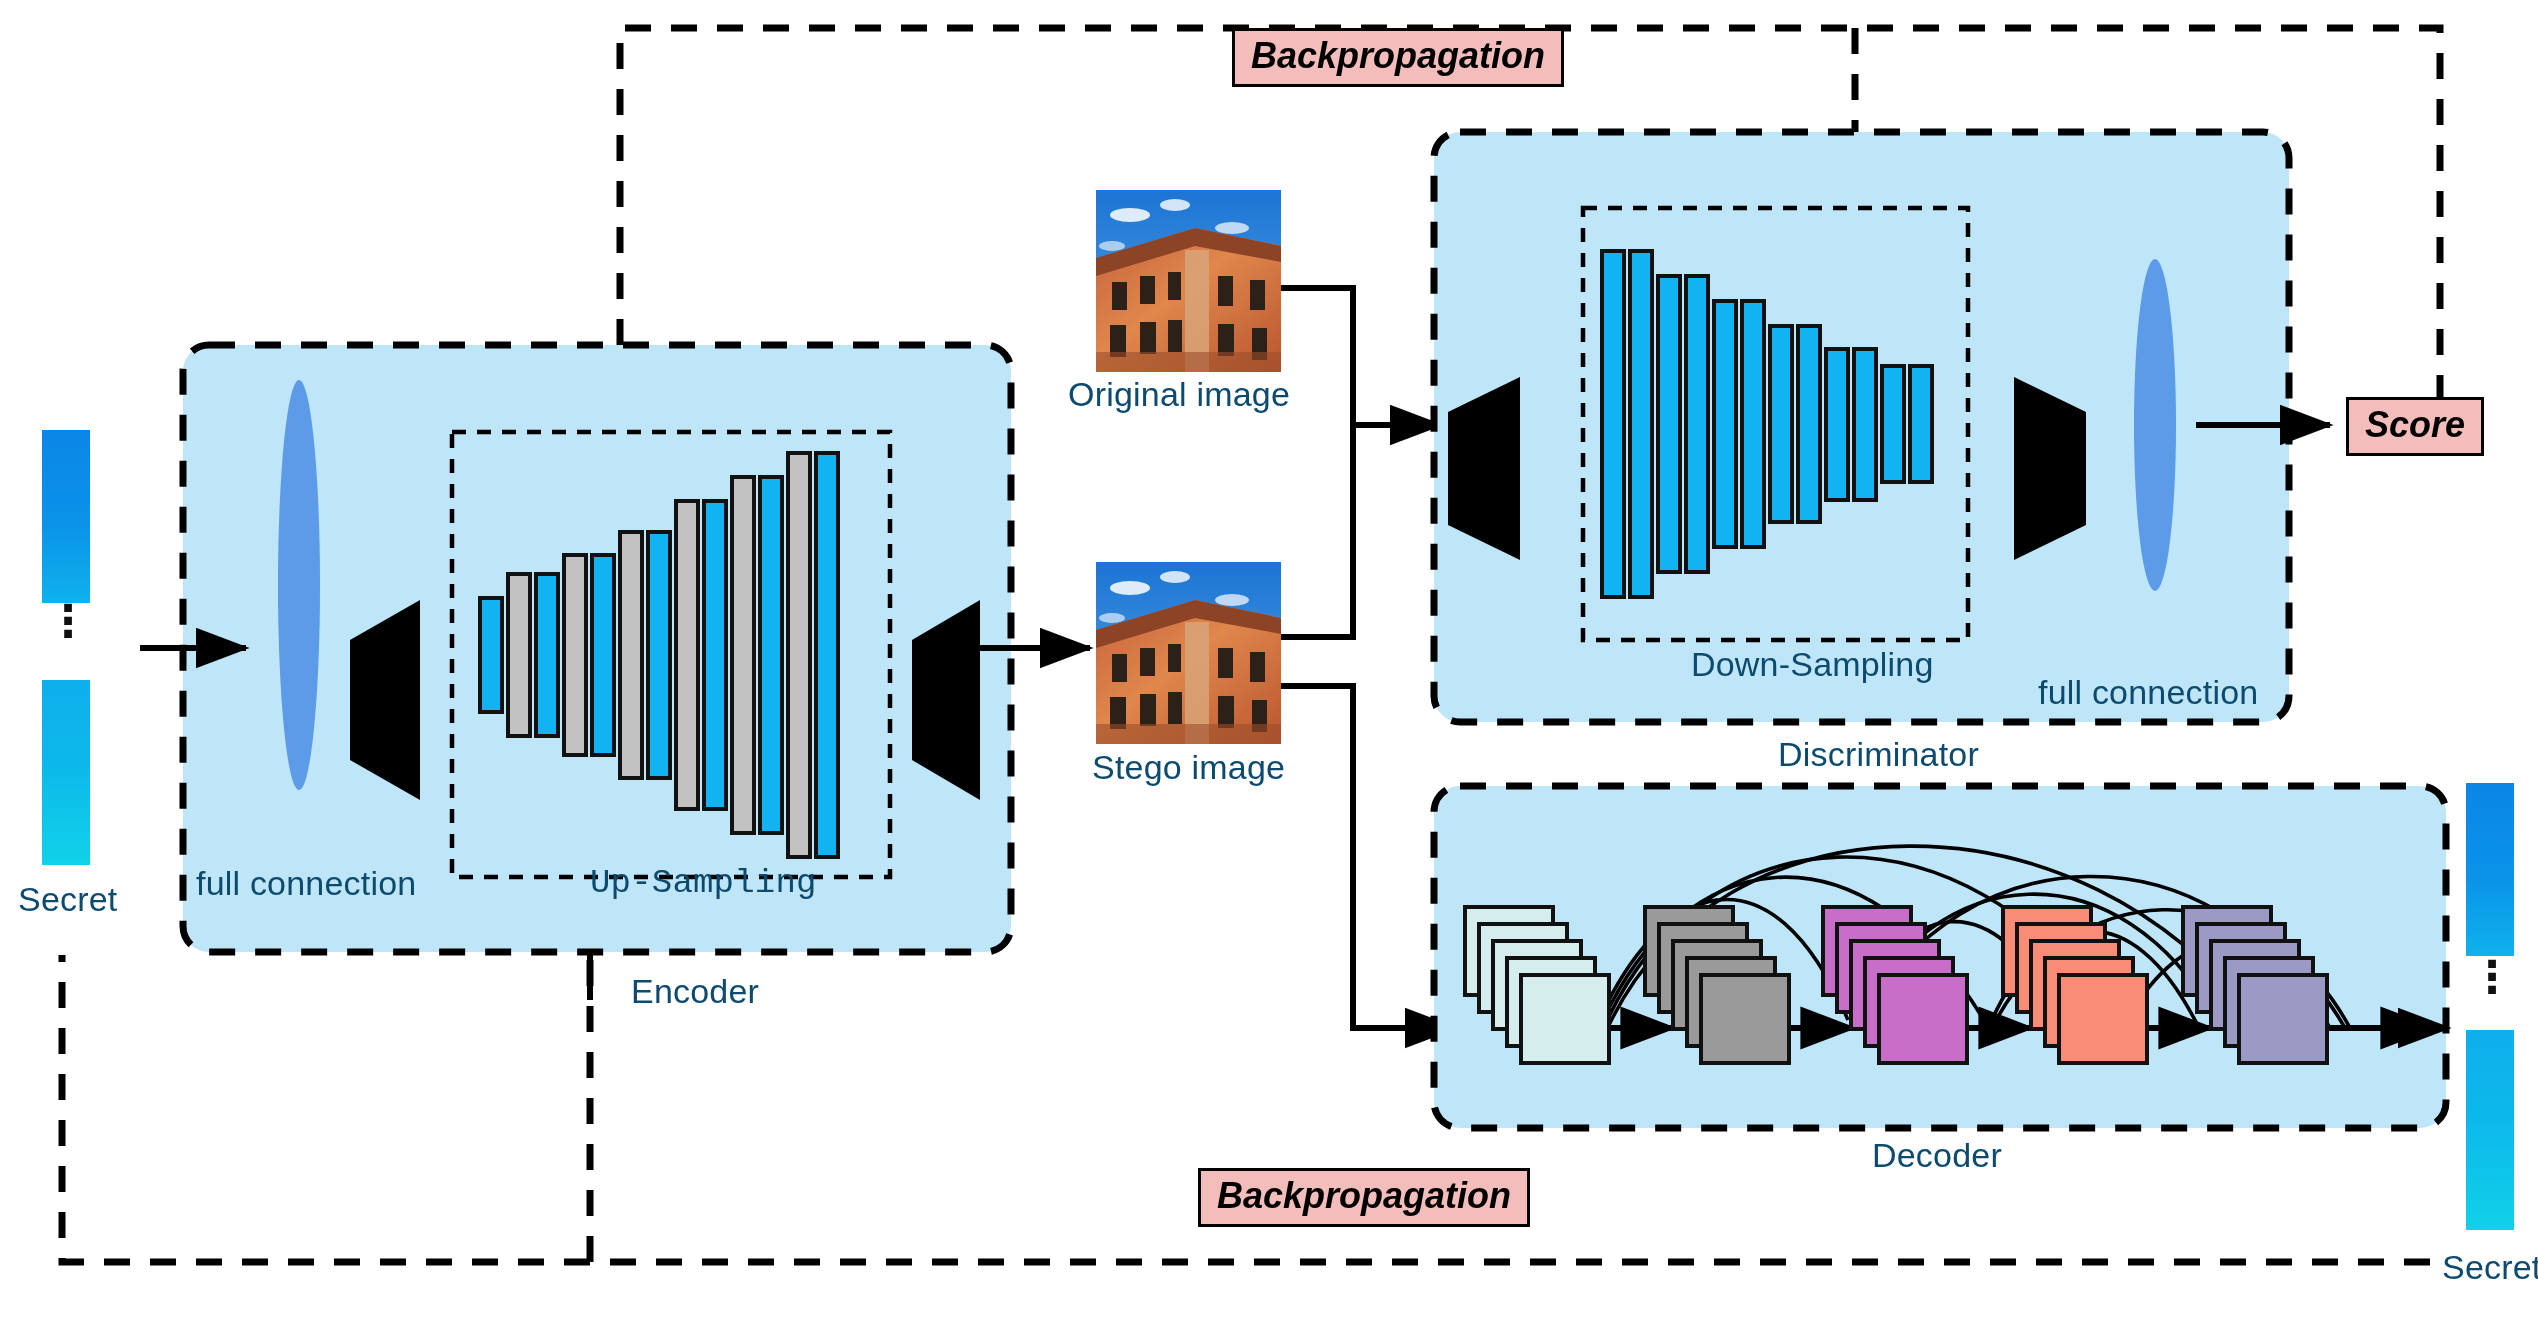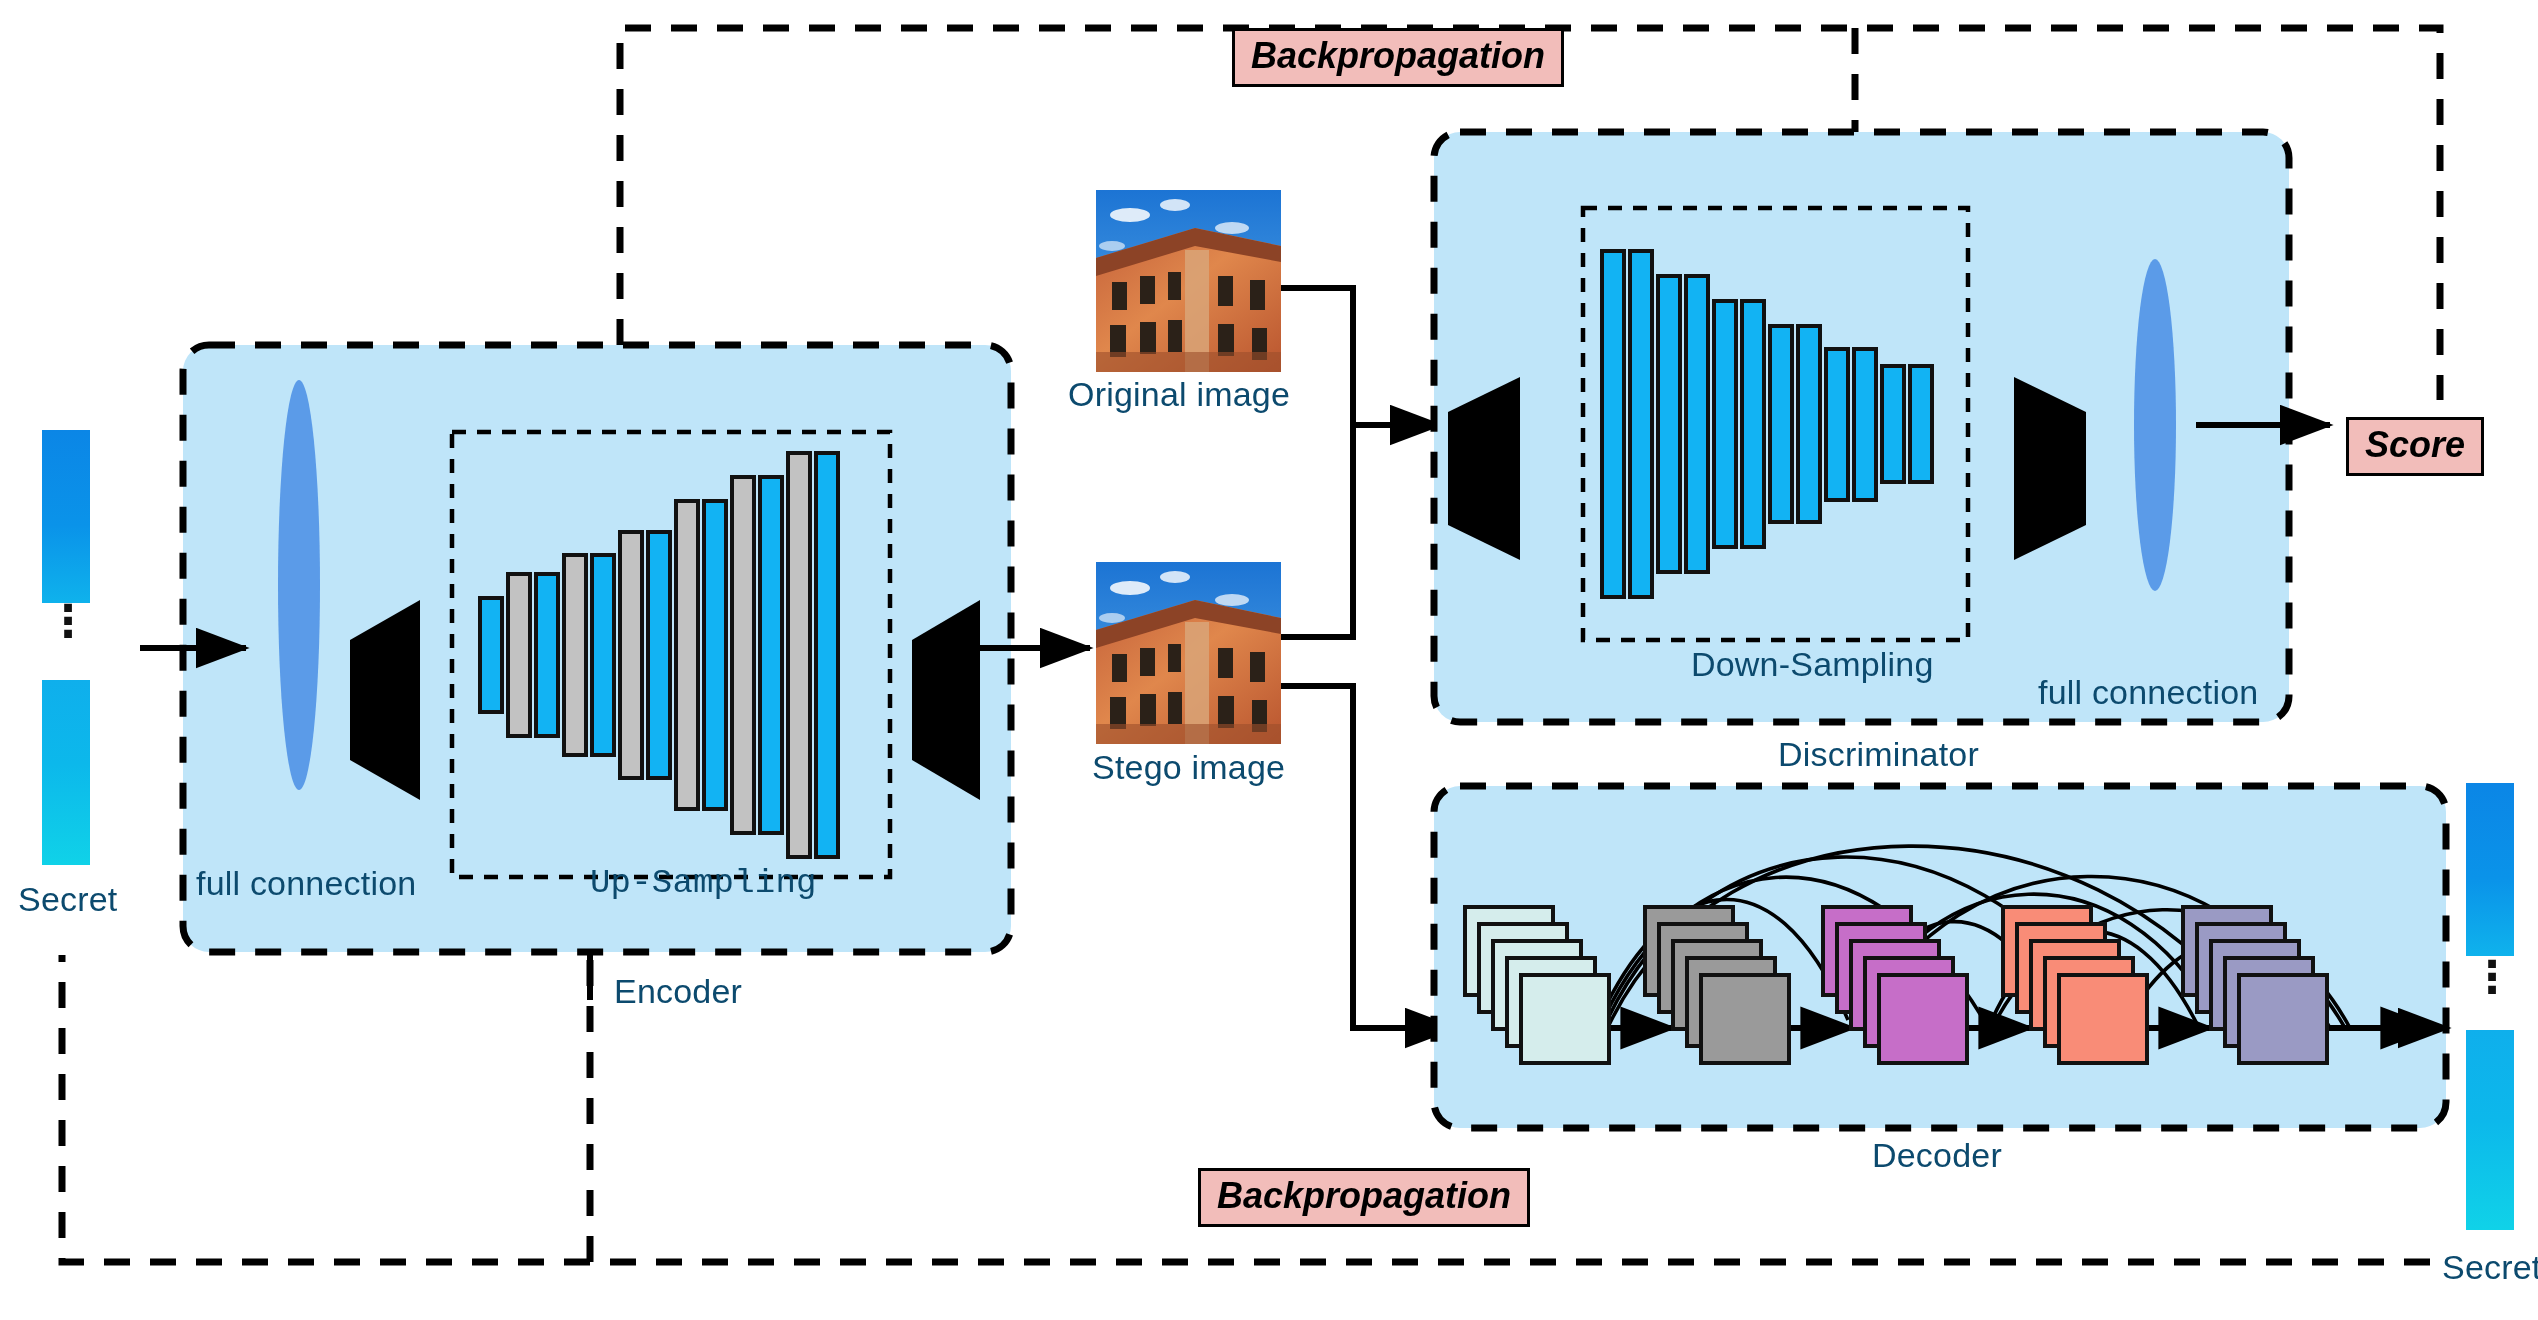--- a/index.html
+++ b/index.html
@@ -248,28 +248,28 @@
     </div>
 
   <div class="abs lbl" style="left:18px;top:880px;">Secret</div>
   <div class="abs ellips" style="left:46px;top:612px;width:40px;">⋮</div>
 
   <div class="abs lbl" style="left:2442px;top:1248px;">Secret</div>
   <div class="abs ellips" style="left:2470px;top:968px;width:40px;">⋮</div>
 
   <div class="abs lbl" style="left:196px;top:864px;">full connection</div>
   <div class="abs lbl" style="left:590px;top:864px;font-family:Liberation Mono, monospace;">Up-Sampling</div>
-  <div class="abs lbl" style="left:614px;top:972px;">Encoder</div>
+  <div class="abs lbl" style="left:631px;top:972px;">Encoder</div>
 
   <div class="abs lbl" style="left:1068px;top:375px;">Original image</div>
   <div class="abs lbl" style="left:1092px;top:748px;">Stego image</div>
 
   <div class="abs lbl" style="left:1691px;top:645px;">Down-Sampling</div>
   <div class="abs lbl" style="left:2038px;top:673px;">full connection</div>
   <div class="abs lbl" style="left:1778px;top:735px;">Discriminator</div>
 
   <div class="abs lbl" style="left:1872px;top:1136px;">Decoder</div>
 
   <div class="abs tag" style="left:1232px;top:28px;">Backpropagation</div>
-  <div class="abs tag" style="left:2346px;top:397px;margin-top:20px;">Score</div>
+  <div class="abs tag" style="left:2346px;top:397px;">Score</div>
   <div class="abs tag" style="left:1198px;top:1168px;">Backpropagation</div>
 
 </div>
 
 </body></html>

